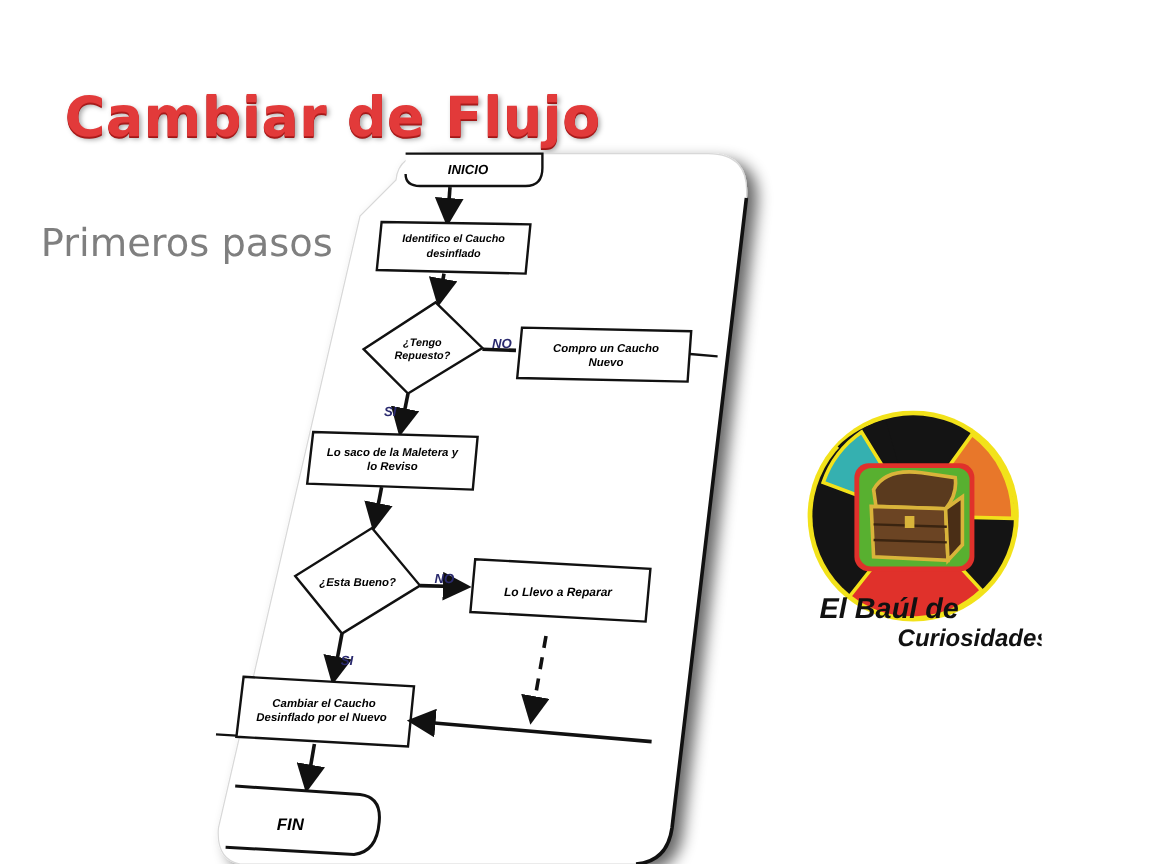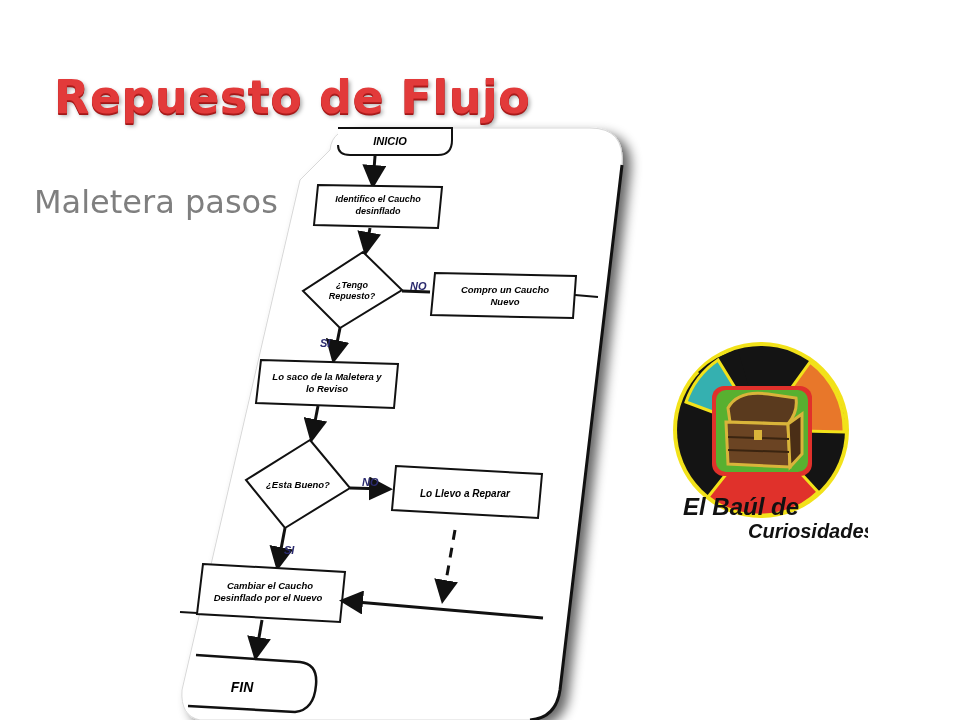--- a/index.html
+++ b/index.html
@@ -7,22 +7,22 @@
     .title { position:absolute; left:54px; top:70px; font-family:"DejaVu Sans", sans-serif; font-weight:bold; font-size:46px; letter-spacing:0.5px; color:#e23a3a;
       text-shadow: 0 1px 0 #b41e1e, 0 2px 0 #a01818, 2px 3px 4px rgba(0,0,0,0.35); }
     .subtitle { position:absolute; left:34px; top:183px; font-family:"DejaVu Sans", sans-serif; font-size:32px; color:#7f7f7f; }
     .card-wrap { position:absolute; left:0; top:0; width:960px; height:720px; }
     svg text { font-family:"Liberation Sans", sans-serif; font-weight:bold; font-style:italic; }
     .logo { position:absolute; left:668px; top:342px; width:200px; height:210px; }
   </style>
 </head>
 <body>
 
-<div class="title">Repuesto de Flujo</div>
-<div class="subtitle">Maletera pasos</div>
+<div class="title">Cambiar de Flujo</div>
+<div class="subtitle">Primeros pasos</div>
 
 <div class="card-wrap">
   <svg width="960" height="720" viewBox="0 0 960 720" xmlns="http://www.w3.org/2000/svg">
     <defs>
       <filter id="sh" x="-20%" y="-20%" width="140%" height="140%">
         <feGaussianBlur in="SourceAlpha" stdDeviation="6"></feGaussianBlur>
         <feOffset dx="8" dy="6" result="o"></feOffset>
         <feComponentTransfer>
             <feFuncA type="linear" slope="0.6"></feFuncA>
           </feComponentTransfer>

